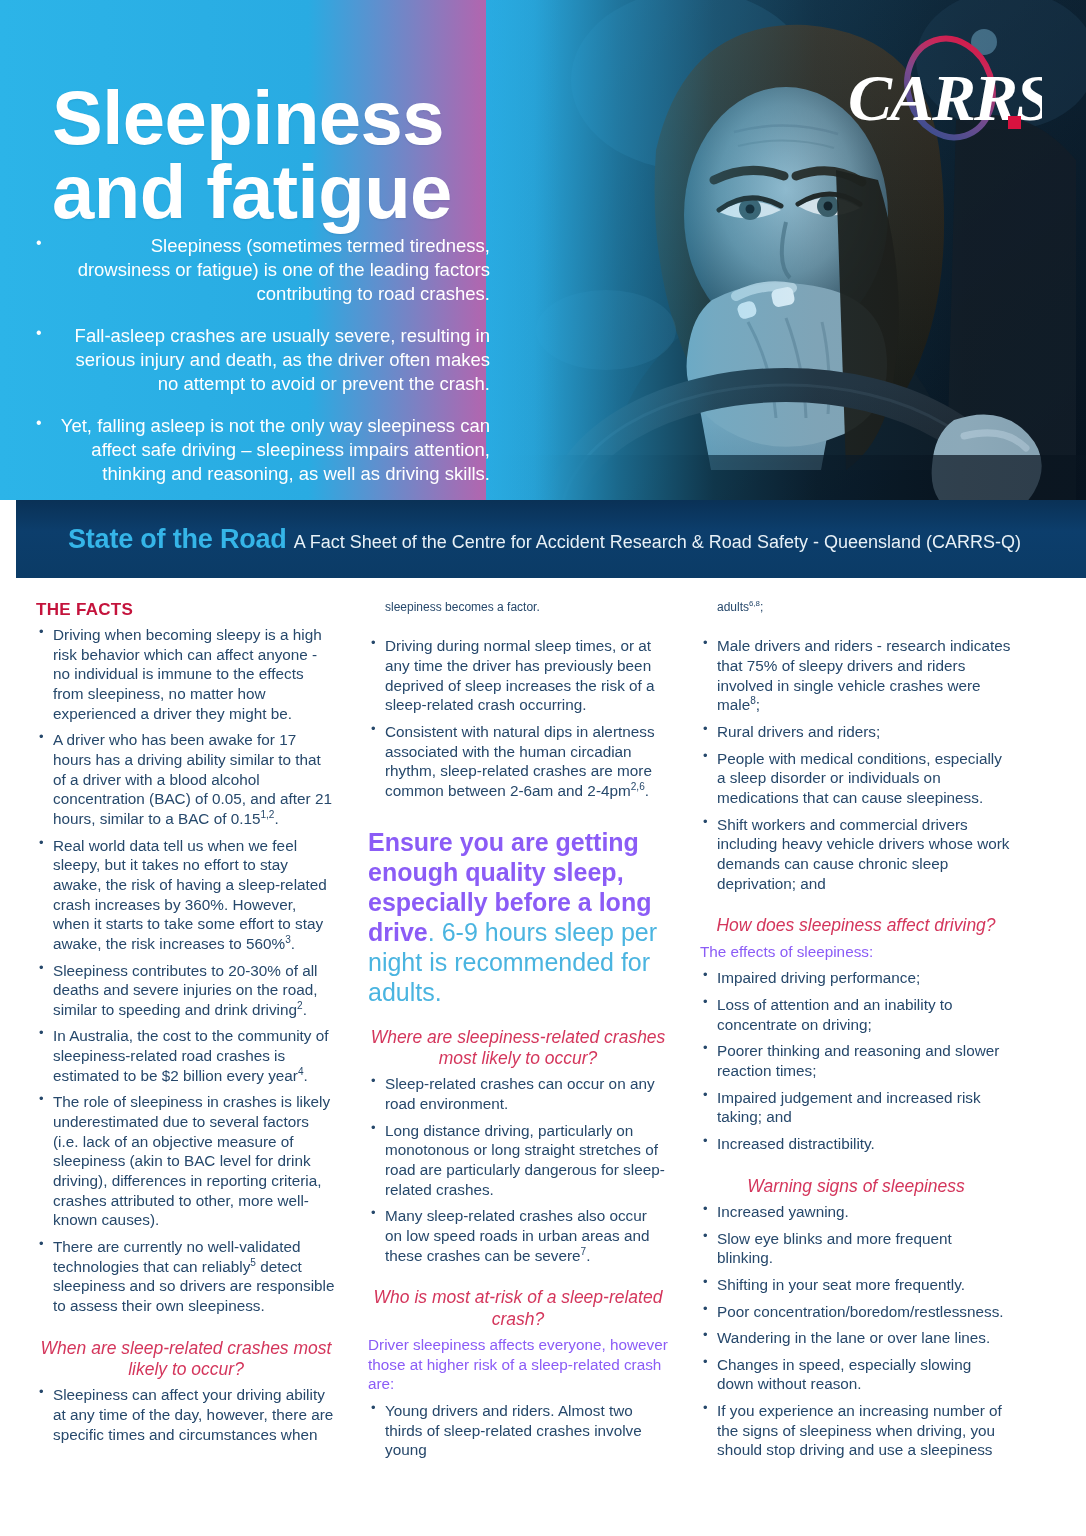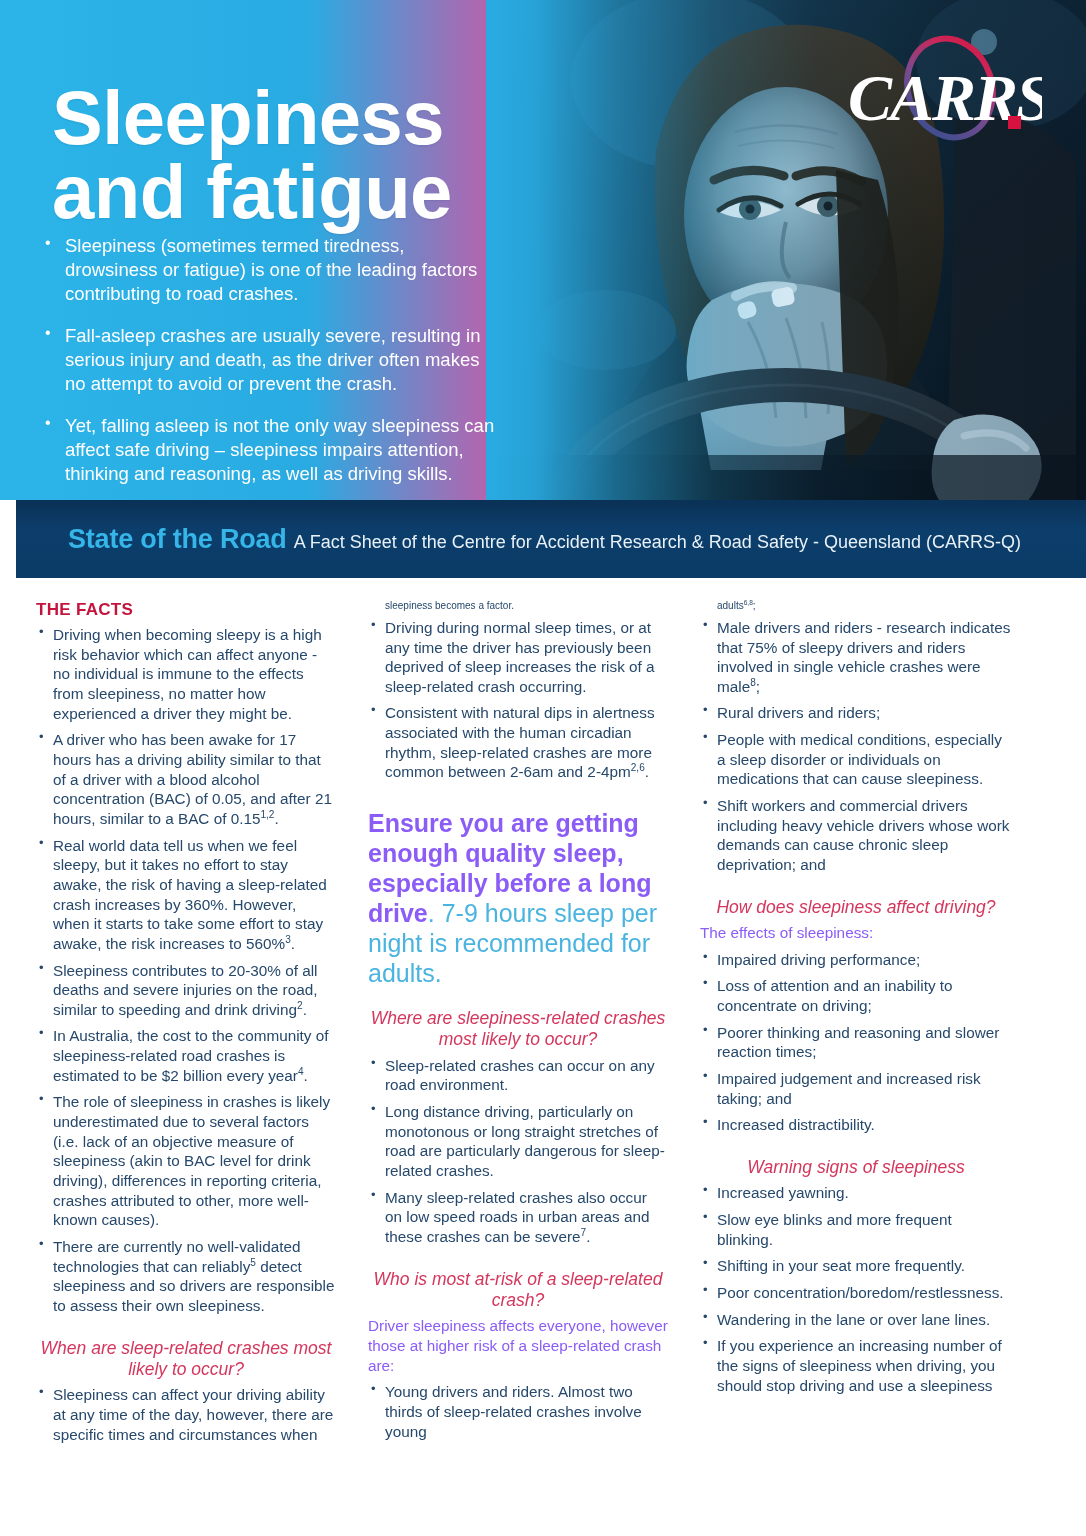--- a/index.html
+++ b/index.html
@@ -66,24 +66,25 @@
     line-height: 0.98;
     font-weight: bold;
     letter-spacing: -0.5px;
     z-index: 5;
     text-shadow: 0 1px 2px rgba(0,60,100,0.12);
   }
   .hero-title .l2 { display:block; }
 
   .hero-bullets {
     position: absolute;
-    left: 39px;
+    left: 30px;
     top: 234px;
     width: 460px;
     z-index: 5;
+    text-align: right;
   }
   .hero-bullets li {
     position: relative;
     list-style: none;
     color: #ffffff;
     font-size: 18.5px;
     line-height: 1.30;
     margin: 0 0 18px 0;
     padding-left: 26px;
   }
@@ -186,23 +187,23 @@
   }
 
   p.plain {
     color: #8b5cf6;
     font-size: 15.3px;
     line-height: 1.285;
     margin: 0 0 7px 0;
   }
   .cont-line {
     color: #26486b;
-    font-size: 10px;
+    font-size: 12px;
     line-height: 1.285;
-    margin: 0 0 5px 0;
+    margin: 0 0 21px 0;
     padding-left: 17px;
   }
 
   sup { font-size: 0.66em; vertical-align: super; line-height: 0; }
 
   
   .pullquote {
     margin: 26px 0 10px 0;
     font-size: 25px;
     line-height: 1.20;
@@ -366,21 +367,21 @@
     </div>
 
     <div class="col c2">
       <div class="cont-line">sleepiness becomes a factor.</div>
       <ul class="blist">
         <li>Driving during normal sleep times, or at any time the driver has previously been deprived of sleep increases the risk of a sleep-related crash occurring.</li>
         <li><span>Consistent with natural dips in alertness associated with the human circadian rhythm, sleep-related crashes are more common between 2-6am and 2-4pm</span><sup>2,6</sup><span>.</span></li>
       </ul>
 
       <div class="pullquote">
-        <b>Ensure you are getting enough quality sleep, especially before a long drive</b><span>. 7-9 hours sleep per night is recommended for adults.</span>
+        <b>Ensure you are getting enough quality sleep, especially before a long drive</b><span>. 6-9 hours sleep per night is recommended for adults.</span>
       </div>
 
       <div class="sec-head tight">Where are sleepiness-related crashes most likely to occur?</div>
       <ul class="blist">
         <li>Sleep-related crashes can occur on any road environment.</li>
         <li>Long distance driving, particularly on monotonous or long straight stretches of road are particularly dangerous for sleep-related crashes.</li>
         <li><span>Many sleep-related crashes also occur on low speed roads in urban areas and these crashes can be severe</span><sup>7</sup><span>.</span></li>
       </ul>
 
       <div class="sec-head">Who is most at-risk of a sleep-related crash?</div>
@@ -410,18 +411,19 @@
         <li>Increased distractibility.</li>
       </ul>
 
       <div class="sec-head">Warning signs of sleepiness</div>
       <ul class="blist">
         <li>Increased yawning.</li>
         <li>Slow eye blinks and more frequent blinking.</li>
         <li>Shifting in your seat more frequently.</li>
         <li>Poor concentration/boredom/restlessness.</li>
         <li>Wandering in the lane or over lane lines.</li>
+        <li>Changes in speed, especially slowing down without reason.</li>
         <li>If you experience an increasing number of the signs of sleepiness when driving, you should stop driving and use a sleepiness</li>
       </ul>
     </div>
 
   </div>
 </div>
 
 </body></html>

